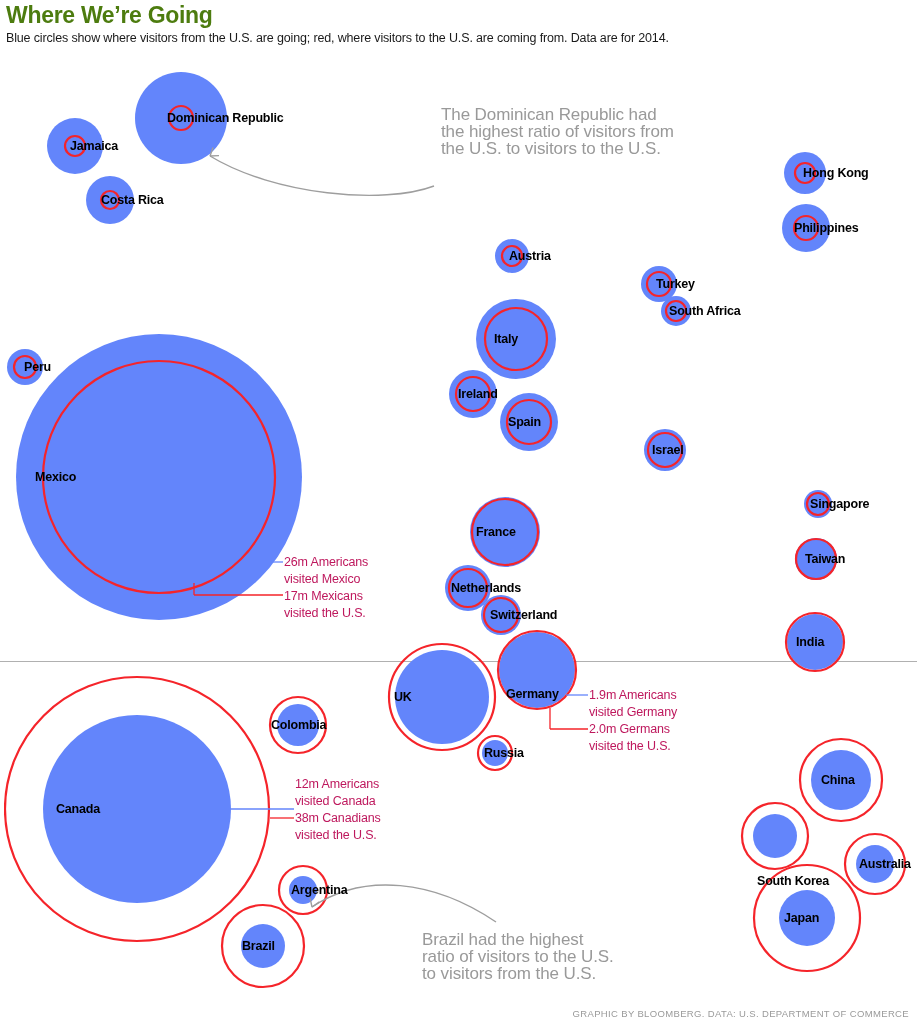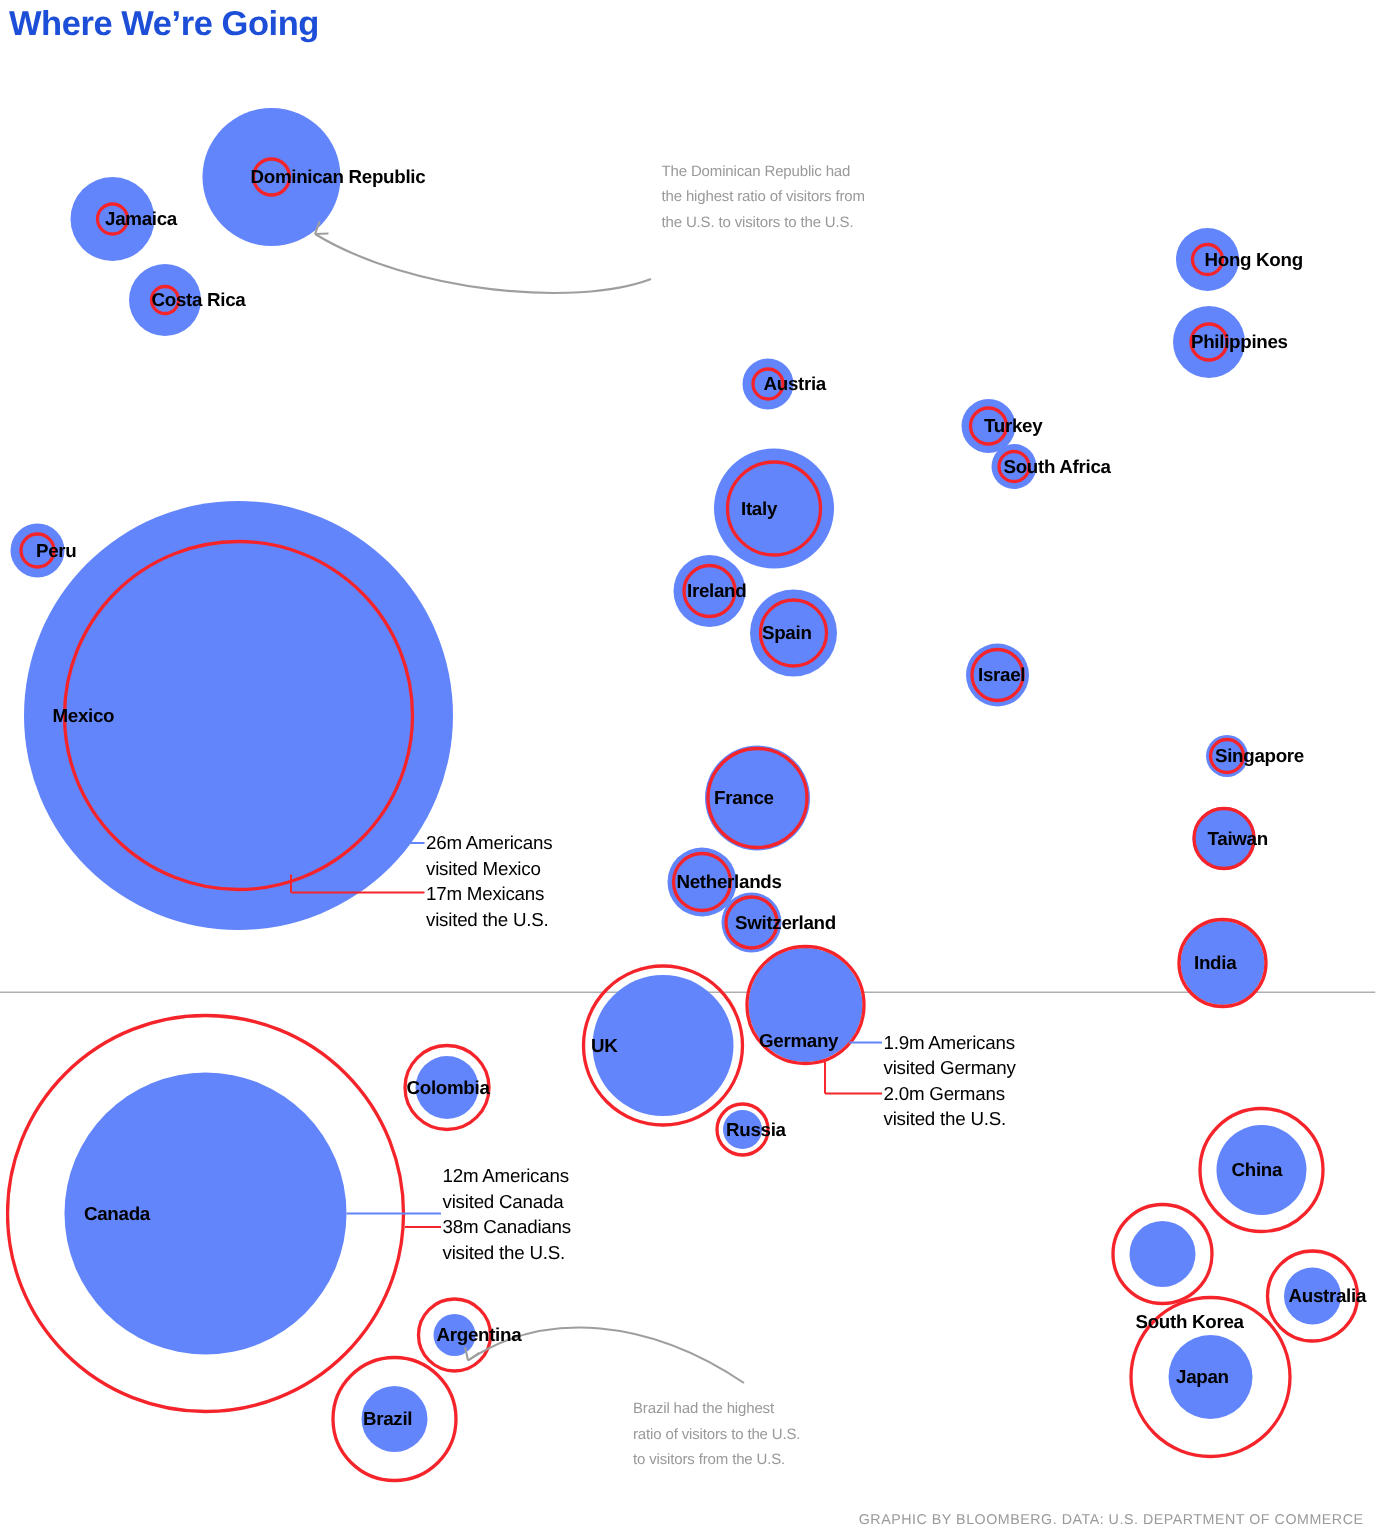--- a/index.html
+++ b/index.html
@@ -17,21 +17,21 @@
 
   .header {
     position: absolute;
     left: 6px;
     top: 2px;
     width: 900px;
   }
   .title {
     font-size: 23px;
     font-weight: bold;
-    color: #1d4ed8;
+    color: #4d7c0f;
     letter-spacing: -0.3px;
     line-height: 26px;
     margin: 0;
   }
   .subtitle {
     font-size: 12.5px;
     color: #1a1a1a;
     line-height: 16px;
     margin: 2px 0 0 0;
     letter-spacing: -0.15px;
@@ -62,51 +62,52 @@
     font-size: 12.5px;
     font-weight: bold;
     color: #000000;
     white-space: nowrap;
     letter-spacing: -0.2px;
     transform: translateY(-50%);
   }
 
   .annotation {
     position: absolute;
-    font-size: 10px;
+    font-size: 17px;
     color: #999999;
     line-height: 17px;
     white-space: pre-line;
     letter-spacing: -0.1px;
   }
 
   .callout {
     position: absolute;
     font-size: 12.5px;
-    color: #000000;
+    color: #be185d;
     line-height: 17px;
     white-space: pre-line;
     letter-spacing: -0.15px;
   }
 
   .credit {
     position: absolute;
     right: 8px;
     top: 1008px;
     font-size: 9.5px;
     color: #9a9a9a;
     letter-spacing: 0.35px;
     white-space: nowrap;
   }
 </style>
 </head>
 <body>
 
 <div class="header">
   <h1 class="title">Where We’re Going</h1>
+  <p class="subtitle">Blue circles show where visitors from the U.S. are going; red, where visitors to the U.S. are coming from. Data are for 2014.</p>
 </div>
 
 <div class="divider"></div>
 
 <div class="chart-area">
   <svg class="chart-svg" id="chart-svg" width="917" height="1024">
       <g>
         <circle cx="177" cy="118" r="46" fill="#6385fb"></circle>
         <circle cx="177" cy="118" r="12" fill="none" stroke="#f5242a" stroke-width="2.2"></circle>
       </g>

